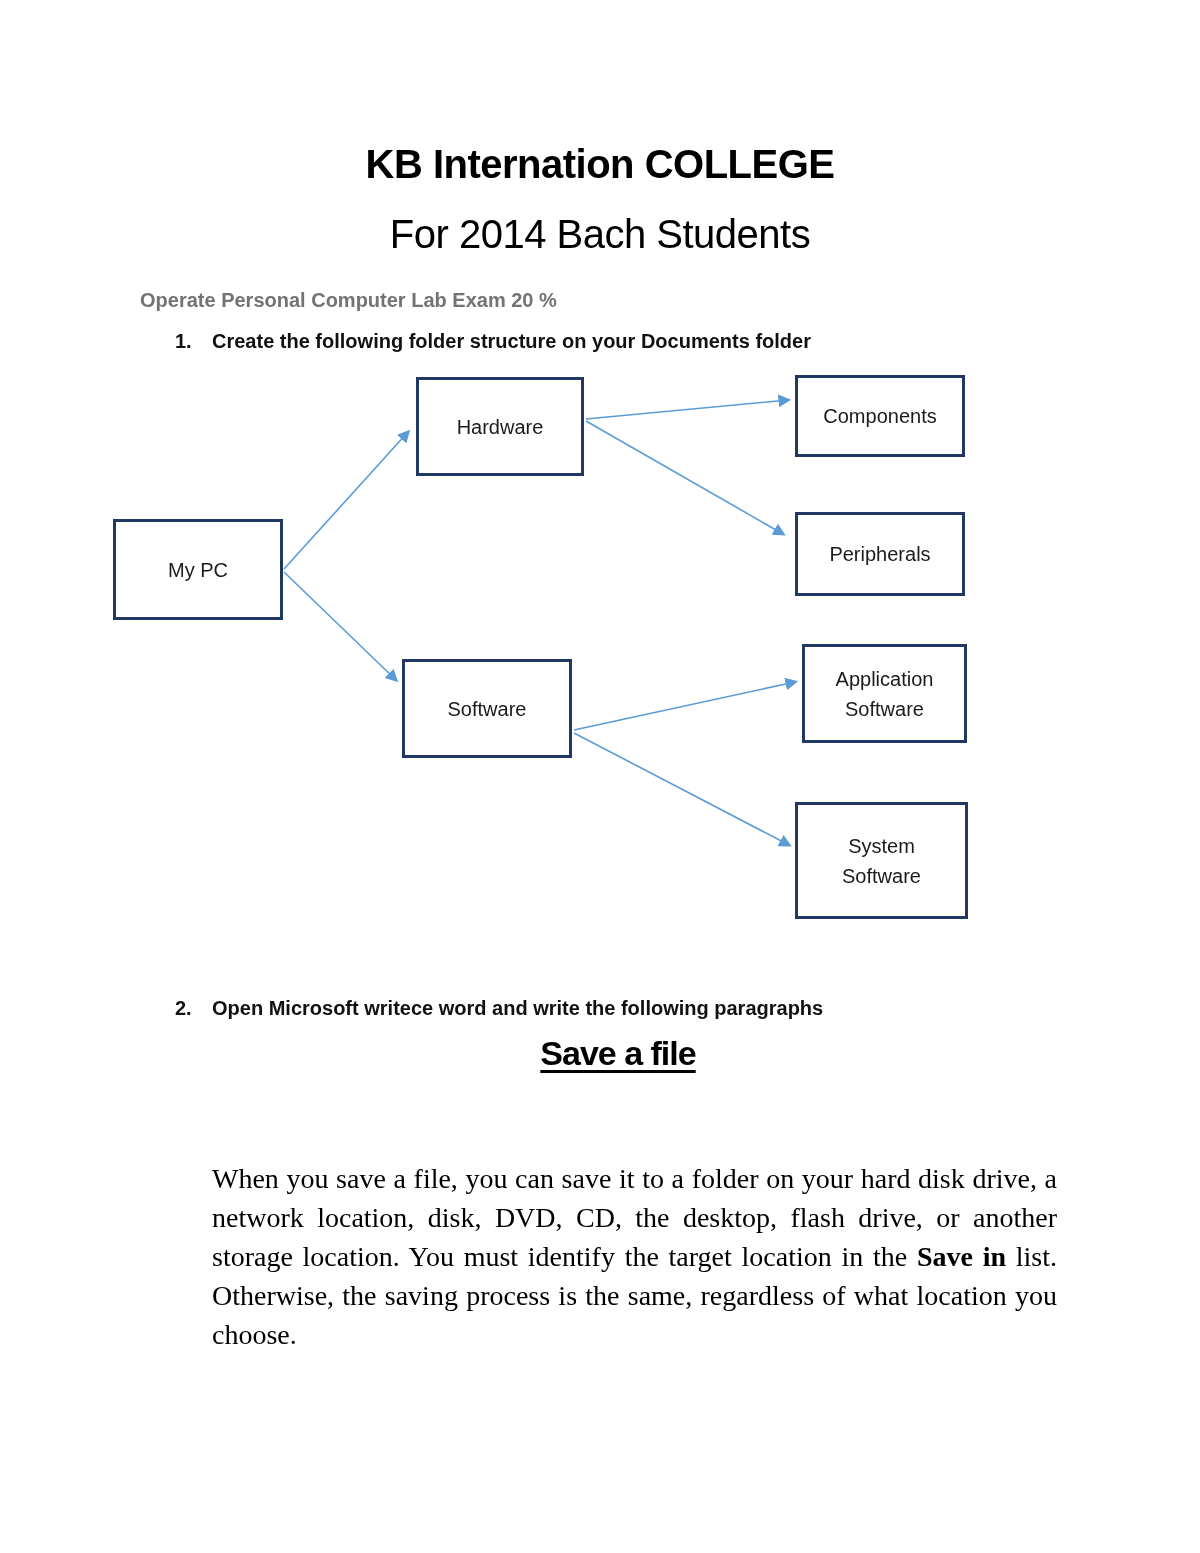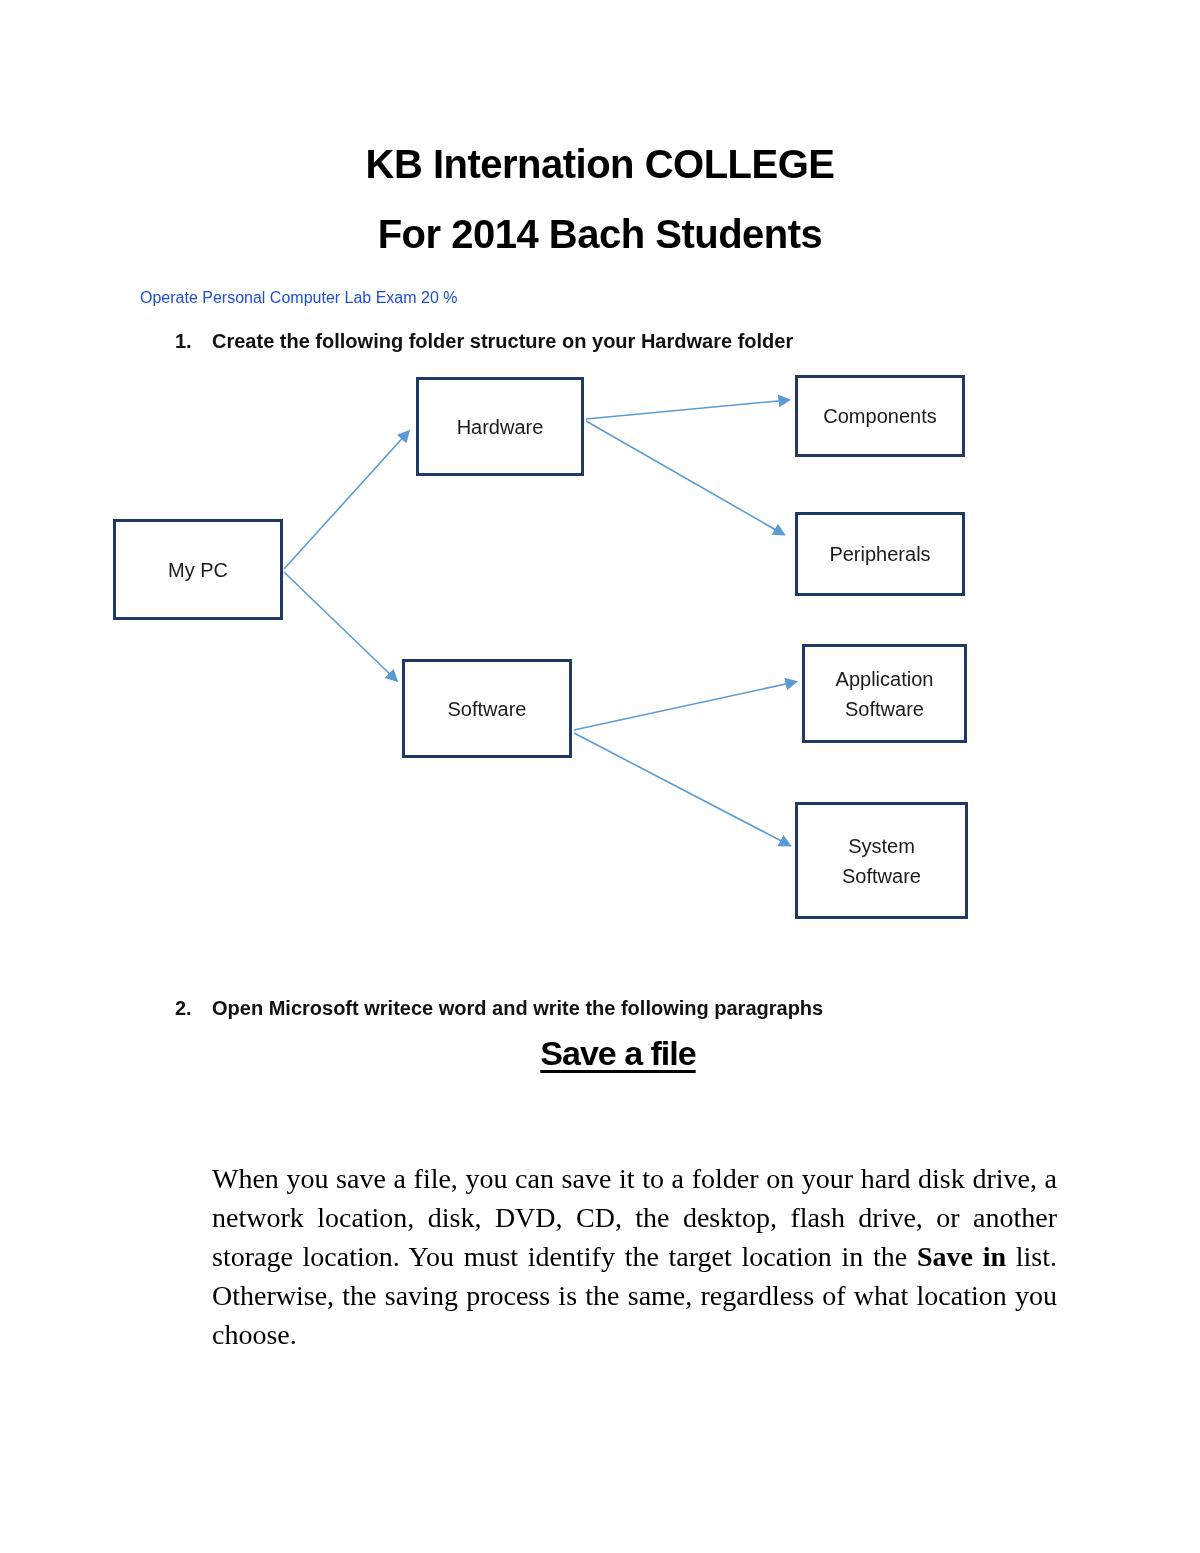--- a/index.html
+++ b/index.html
@@ -12,26 +12,26 @@
     color:#000;
     overflow:hidden;
   }
   .doc-title{
     position:absolute;top:142px;left:0;width:1200px;
     text-align:center;font-size:40px;font-weight:bold;letter-spacing:-0.5px;
     color:#000;
   }
   .doc-subtitle{
     position:absolute;top:212px;left:0;width:1200px;
-    text-align:center;font-size:40px;font-weight:bold;letter-spacing:-0.5px;
+    text-align:center;font-size:40px;font-weight:normal;letter-spacing:-0.5px;
     color:#000;
   }
   .exam-line{
     position:absolute;top:289px;left:140px;
-    font-size:16px;font-weight:400;color:#1d4ed8;
+    font-size:20px;font-weight:700;color:#737373;
   }
   .list-item{
     position:absolute;left:175px;display:flex;
     font-size:20px;font-weight:600;color:#111;white-space:nowrap;
   }
   .list-item .num{width:37px;flex:none;}
   .item-1{top:330px;}
   .item-2{top:997px;}
 
   .node{
@@ -72,21 +72,21 @@
 <body>
 
 <div class="page">
 
   <div class="doc-title">KB Internation COLLEGE</div>
   <div class="doc-subtitle">For 2014 Bach Students</div>
   <div class="exam-line">Operate Personal Computer Lab Exam 20 %</div>
 
   <div class="list-item item-1">
     <span class="num">1.</span>
-    <span>Create the following folder structure on your Hardware folder</span>
+    <span>Create the following folder structure on your Documents folder</span>
   </div>
 
   <svg class="arrow-layer" viewBox="0 0 1200 1553" xmlns="http://www.w3.org/2000/svg">
     <defs>
       <marker id="arrowhead" viewBox="0 0 10 10" refX="7.5" refY="5" markerWidth="8" markerHeight="8" orient="auto-start-reverse">
         <path id="arrowhead-shape" d="M0,0 L10,5 L0,10 z" fill="#5b9bd5"></path>
       </marker>
     </defs>
     <g id="edge-group">
         <line x1="284" y1="569" x2="408" y2="432" stroke="#5b9bd5" stroke-width="1.6" marker-end="url(#arrowhead)"></line>

